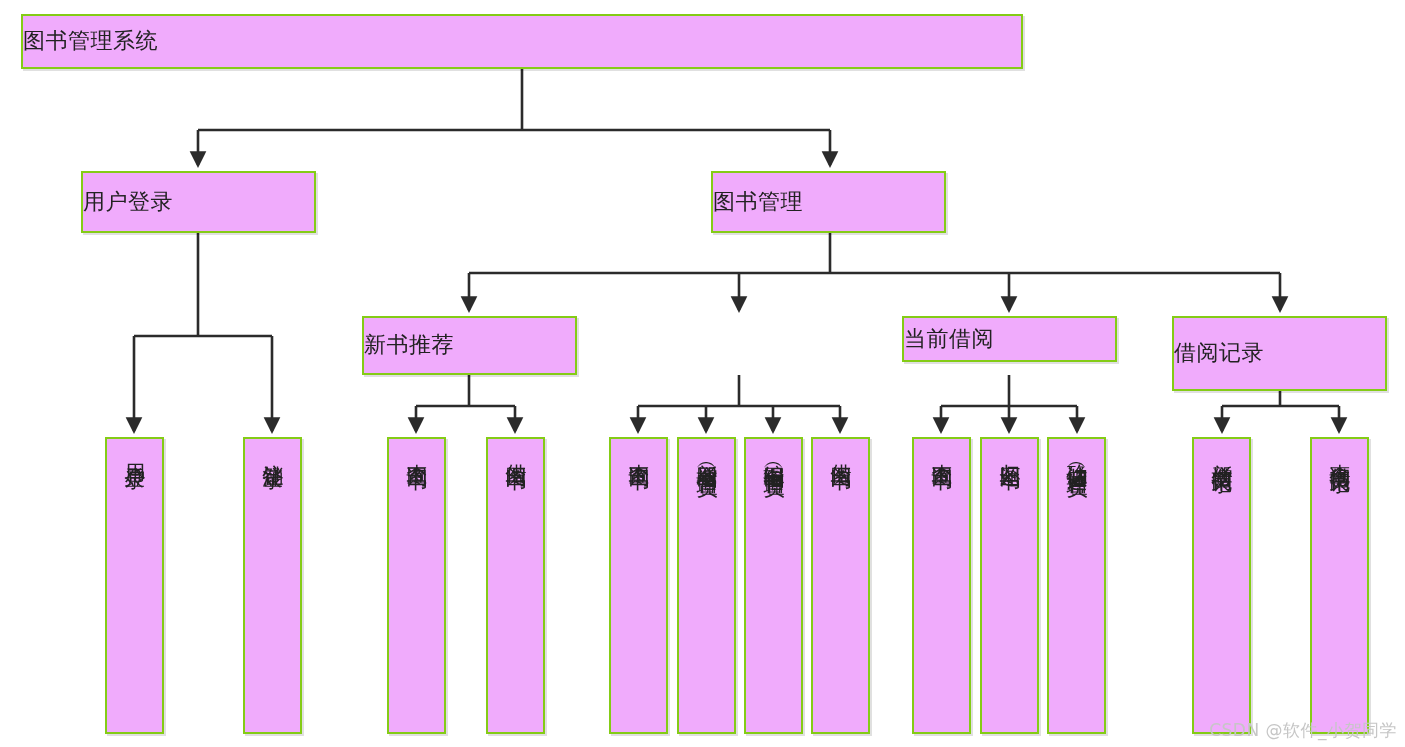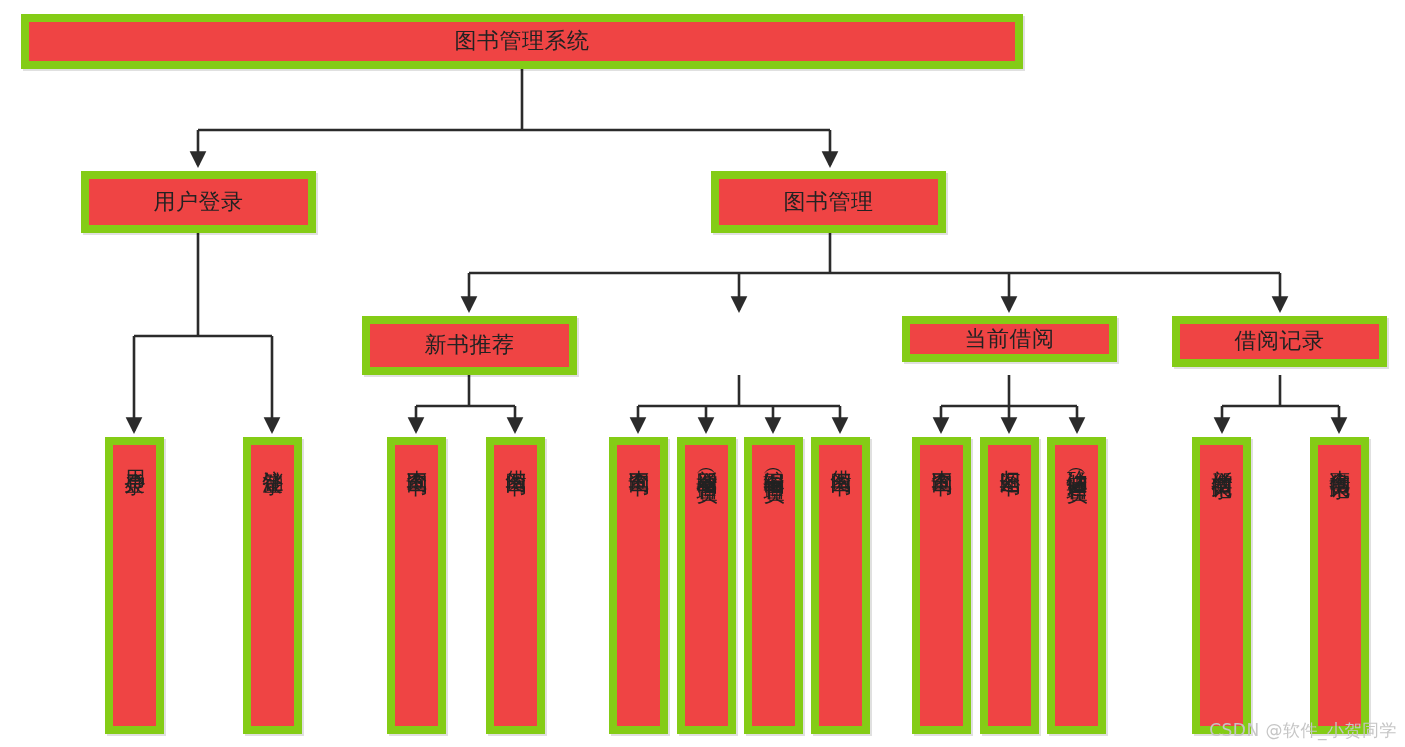--- a/index.html
+++ b/index.html
@@ -22,25 +22,24 @@
     position: absolute;
     left: 0;
     top: 0;
     width: 1405px;
     height: 747px;
     pointer-events: none;
   }
   .node {
     position: absolute;
     box-sizing: border-box;
-    border: 8px solid #84cc16;
-    background: #ef4444;
+    border: 2px solid #84cc16;
+    background: #f0abfc;
     display: flex;
     align-items: center;
-    justify-content: center;
     box-shadow: 2px 2px 0 rgba(0,0,0,0.12);
     z-index: 2;
   }
   .node .label {
     color: #222222;
     font-size: 21px;
     line-height: 1.12;
     letter-spacing: 0.5px;
     white-space: nowrap;
     text-align: center;
@@ -143,21 +142,21 @@
   <div class="node lvl3" style="left:362px; top:316px; width:215px; height:59px;">
     <span class="label">新书推荐</span>
   </div>
 
   <div class="node lvl2" style="left:711px; top:171px; width:235px; height:62px;">
     <span class="label">图书管理</span>
   </div>
   <div class="node lvl3" style="left:902px; top:316px; width:215px; height:46px;">
     <span class="label">当前借阅</span>
   </div>
-  <div class="node lvl3" style="left:1172px; top:316px; width:215px; height:51px;">
+  <div class="node lvl3" style="left:1172px; top:316px; width:215px; height:75px;">
     <span class="label">借阅记录</span>
   </div>
 
   <div class="node vert" style="left:105px; top:437px; width:59px; height:297px;">
     <span class="label">用户登录</span>
   </div>
   <div class="node vert" style="left:243px; top:437px; width:59px; height:297px;">
     <span class="label">注销登录</span>
   </div>
 

